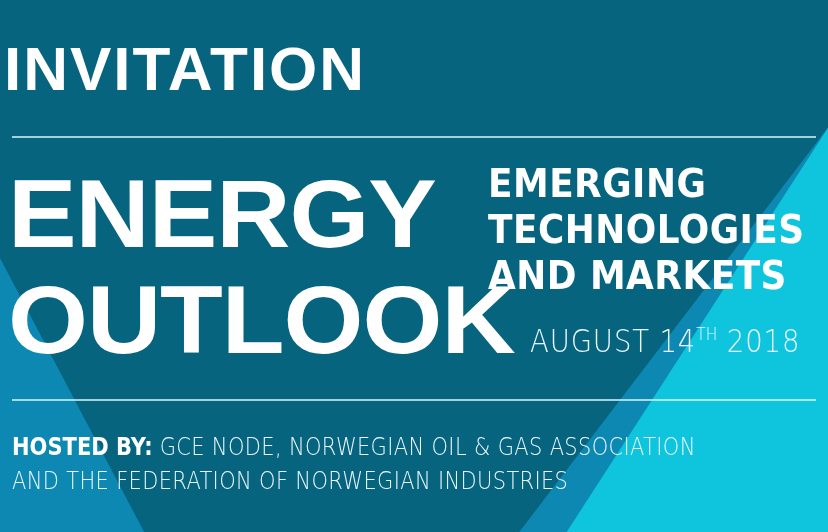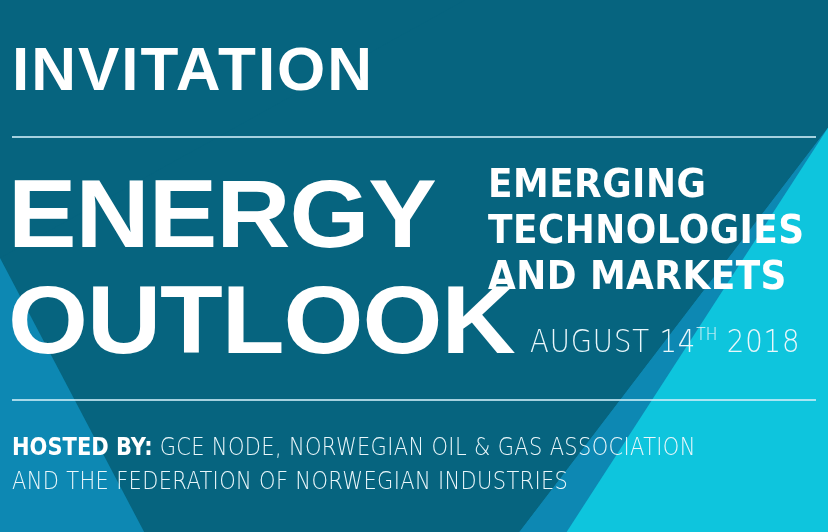--- a/index.html
+++ b/index.html
@@ -66,21 +66,21 @@
     background:rgba(210,240,250,0.78);
   }
   .rule.top{ top:136px; }
   .rule.bottom{ top:399px; }
 
   
   .content{ position:absolute; inset:0; }
   .content > * { position:absolute; }
 
   .invitation{
-    left:12px; top:38px;
+    left:4px; top:38px;
     color:#ffffff;
     font-size:62px;
     font-weight:700;
     letter-spacing:2px;
     line-height:1;
     font-family:"Liberation Sans", sans-serif;
   }
 
   .bigword{
     left:8px;

